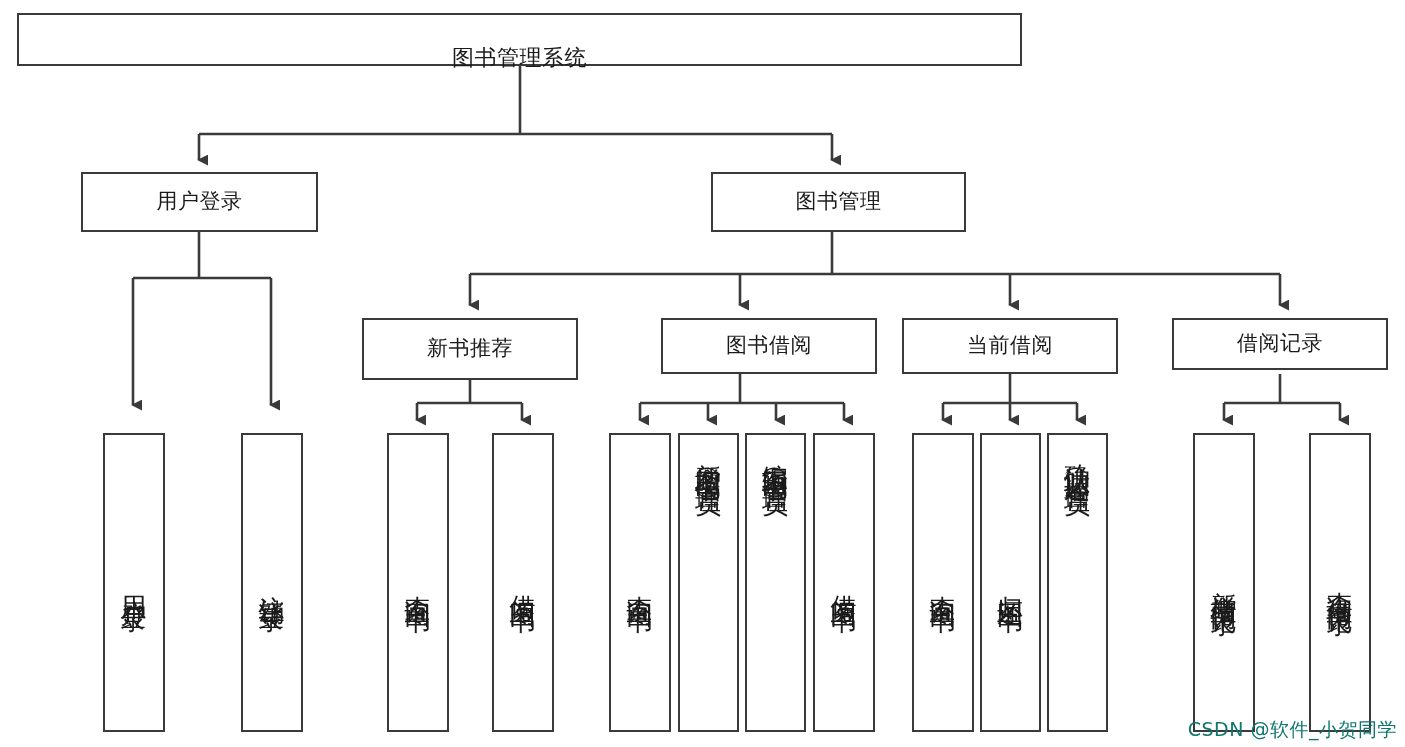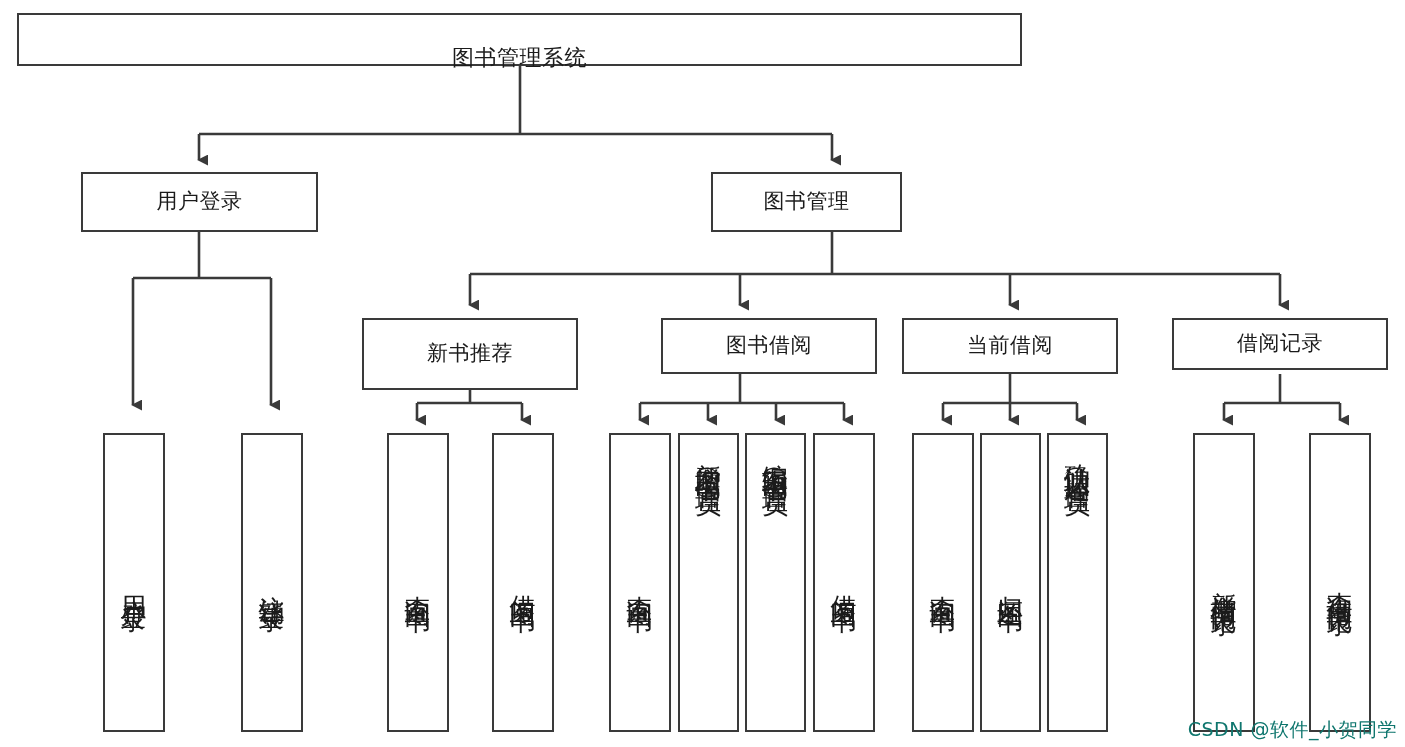--- a/index.html
+++ b/index.html
@@ -142,25 +142,25 @@
   </svg>
 
   <div class="node h root" style="left:17px; top:13px; width:1005px; height:53px;">
     <span class="lbl">图书管理系统</span>
   </div>
 
   <div class="node h" style="left:81px; top:172px; width:237px; height:60px;">
     <span class="lbl">用户登录</span>
   </div>
 
-  <div class="node h" style="left:711px; top:172px; width:191px; height:60px;">
+  <div class="node h" style="left:711px; top:172px; width:255px; height:60px;">
     <span class="lbl">图书管理</span>
   </div>
 
-  <div class="node h" style="left:362px; top:318px; width:216px; height:72px;">
+  <div class="node h" style="left:362px; top:318px; width:216px; height:62px;">
     <span class="lbl">新书推荐</span>
   </div>
 
   <div class="node h" style="left:661px; top:318px; width:216px; height:56px;">
     <span class="lbl">图书借阅</span>
   </div>
 
   <div class="node h" style="left:902px; top:318px; width:216px; height:56px;">
     <span class="lbl">当前借阅</span>
   </div>

